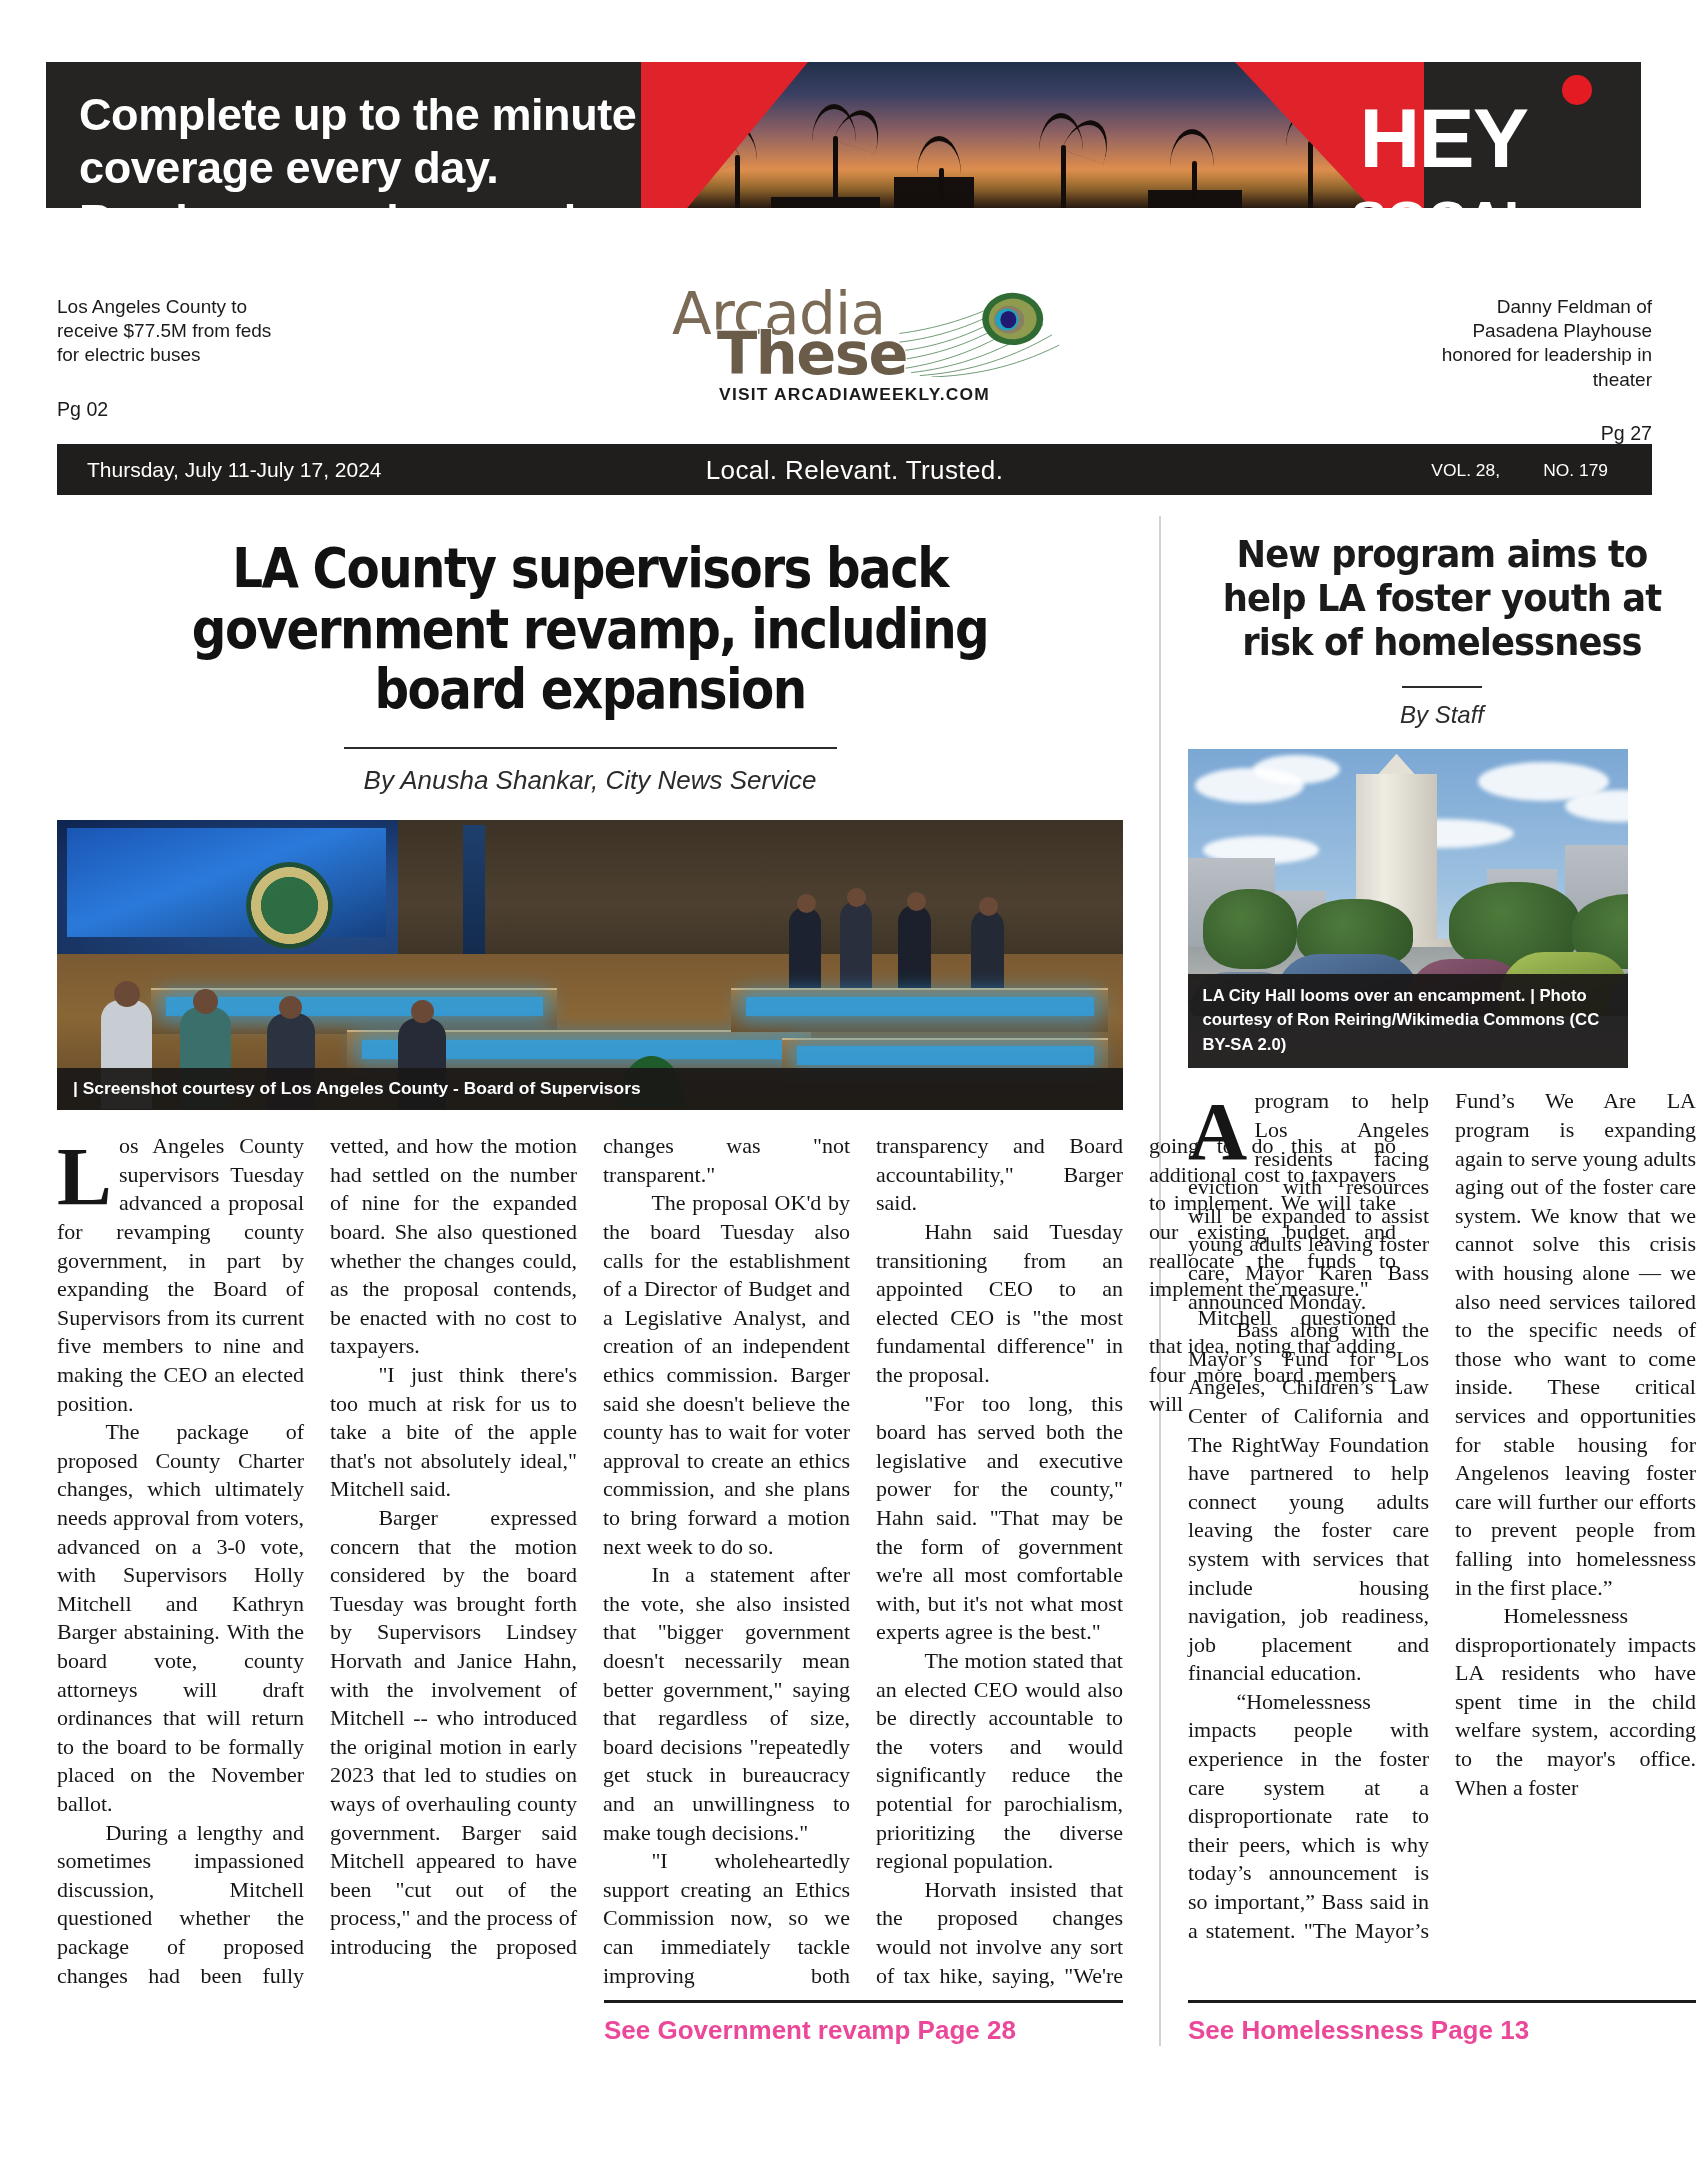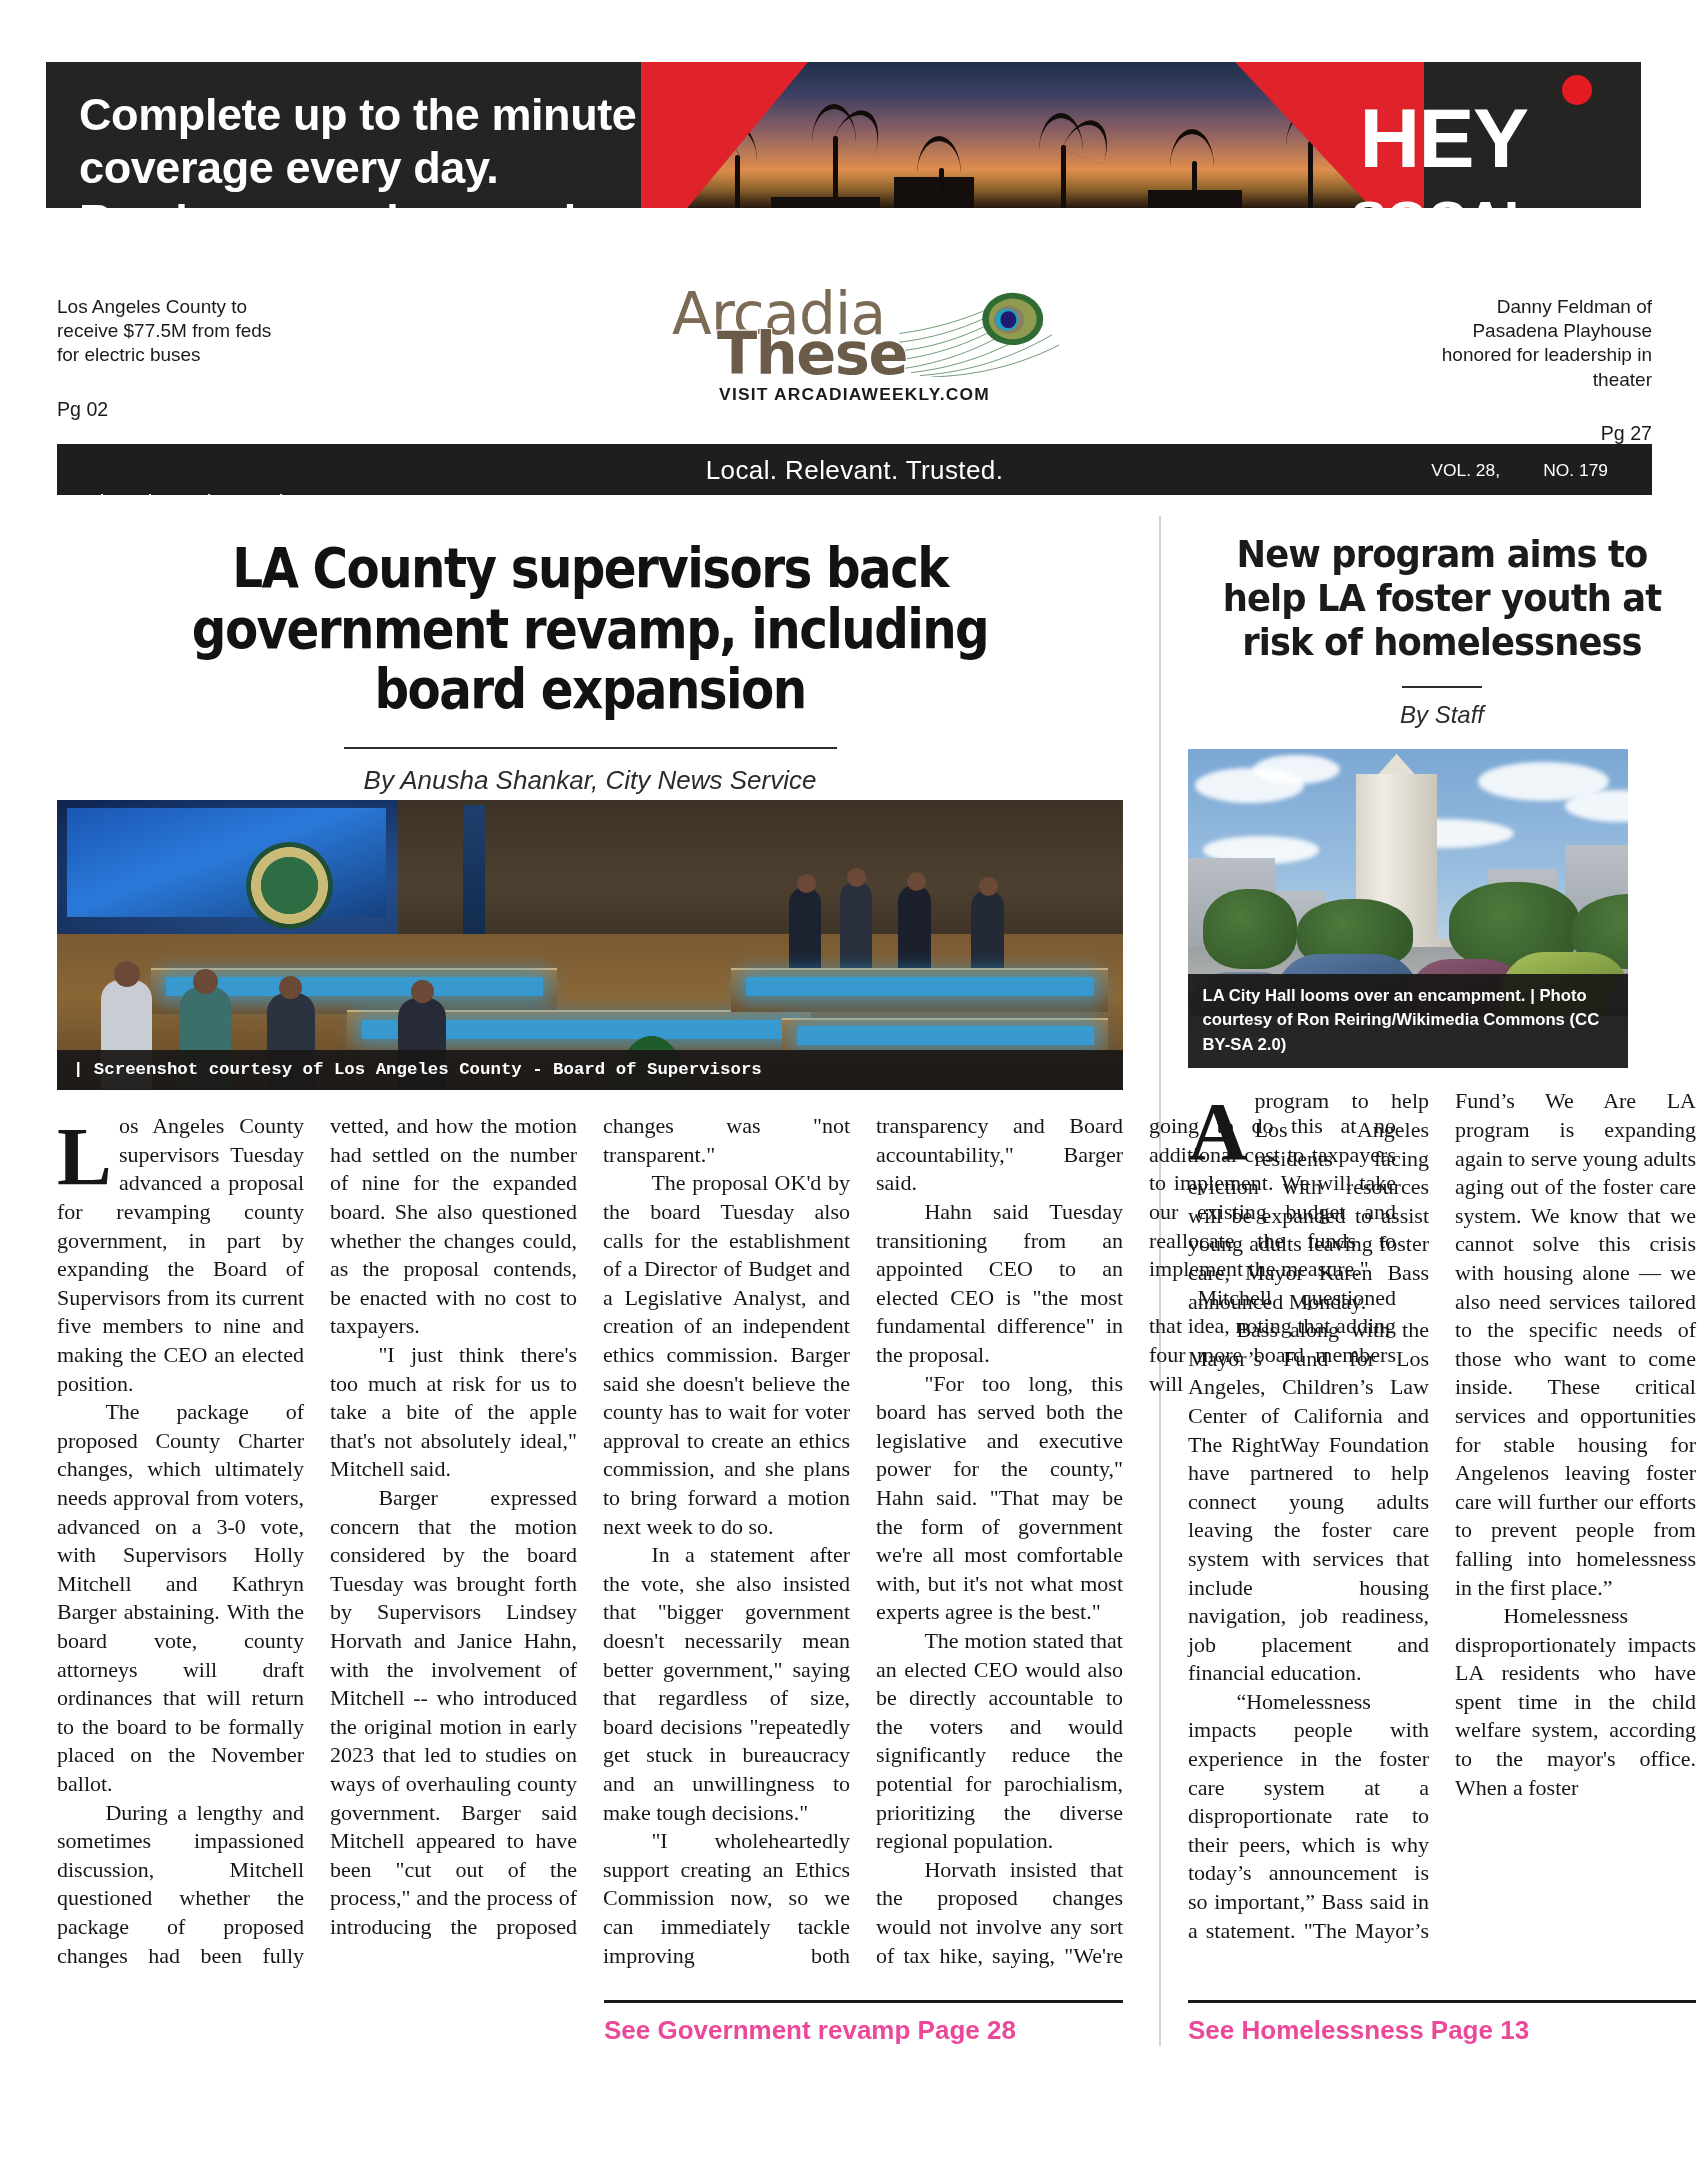--- a/index.html
+++ b/index.html
@@ -212,21 +212,20 @@
     height: 51px;
     background: #201e1d;
     color: #ffffff;
   }
   .folio-date {
     position: absolute;
     left: 30px;
     top: 50%;
     transform: translateY(-50%);
     font-size: 21px;
-    margin-top: 32px;
   }
   .folio-slogan {
     position: absolute;
     left: 50%;
     top: 50%;
     transform: translate(-50%, -50%);
     font-size: 26px;
     letter-spacing: 0.4px;
   }
   .folio-vol {
@@ -286,26 +285,25 @@
     text-align: center;
     font-size: 26px;
     font-style: italic;
     color: #2b2b2b;
     margin-top: 16px;
     font-family: "Liberation Sans", sans-serif;
   }
 
   .photo-lead {
     position: relative;
-    margin-top: 4px;
+    margin-top: 24px;
     width: 1066px;
     height: 290px;
     overflow: hidden;
     background: #0a1b3c;
-    font-family: Liberation Mono, monospace;
   }
   .boardroom {
     position: absolute;
     inset: 0;
     background:
       radial-gradient(ellipse 551px 189px at 24% 26%, rgba(60,130,220,0.55), rgba(10,30,80,0) 70%),
       linear-gradient(to bottom, #0b1c44 0%, #10254f 38%, #1b2f52 58%, #2c2a26 100%);
   }
   .br-screen {
     position: absolute;

